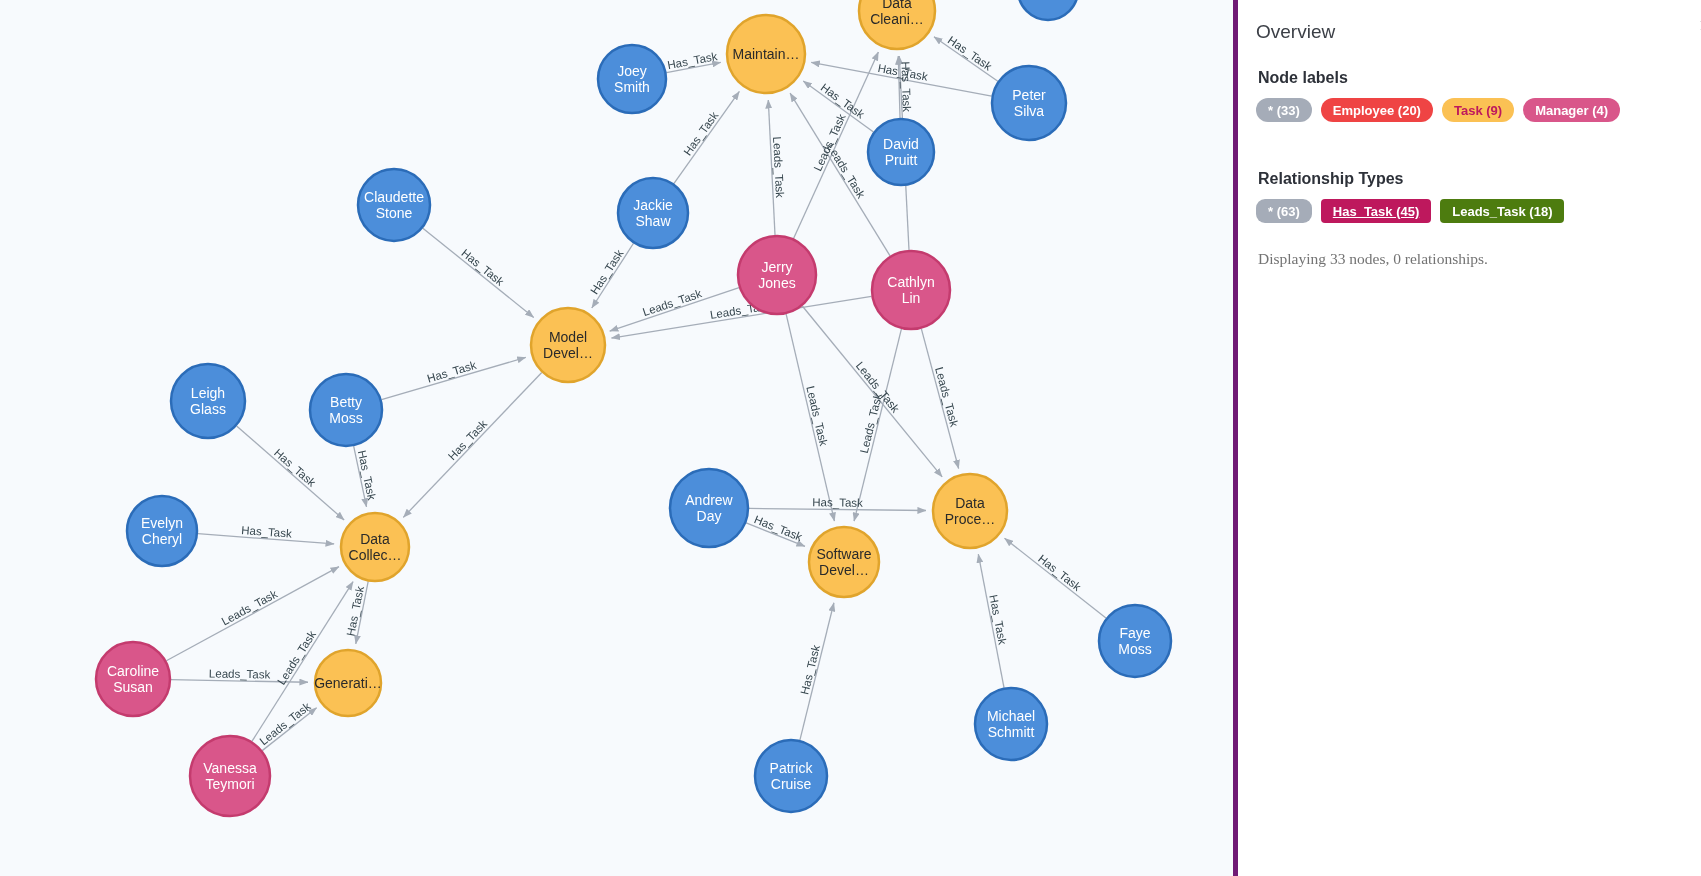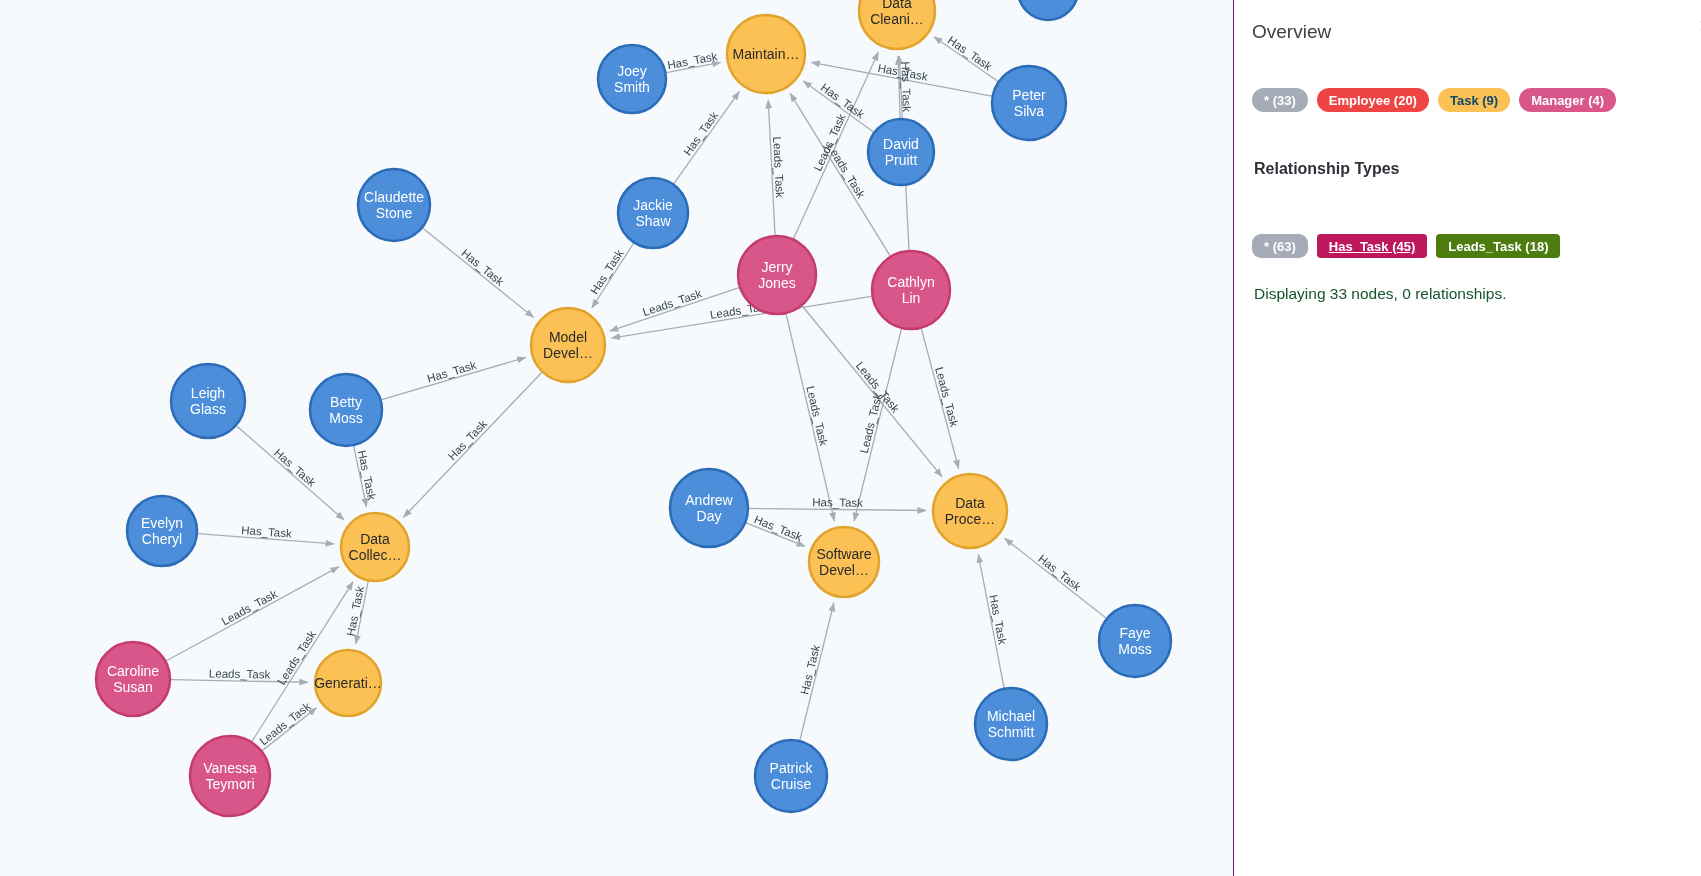--- a/index.html
+++ b/index.html
@@ -59,21 +59,21 @@
     border: none;
   }
   .zoom-btn svg { display: block; }
 
   
   #overview-panel {
     position: absolute;
     left: 1233px; top: 0;
     width: 468px; height: 876px;
     background: #ffffff;
-    border-left: 1px solid #701a75;
+    border-left: 5px solid #701a75;
     padding: 18px 26px 0 18px;
   }
   #panel-header {
     display: flex; align-items: flex-start; justify-content: space-between;
   }
   #panel-title {
     font-size: 19px;
     color: #3b3f46;
     font-weight: 400;
     padding-top: 3px;
@@ -96,28 +96,28 @@
   }
   .chip {
     display: inline-flex; align-items: center;
     height: 24px;
     padding: 0 12px;
     border-radius: 12px;
     font-size: 13px;
     font-weight: bold;
     cursor: pointer;
     white-space: nowrap;
-    margin-top: 45px;
   }
   .chip.rect { border-radius: 4px; }
   #displaying-text {
     margin-top: 27px;
     margin-left: 2px;
     font-size: 15.5px;
-    color: #14532d;
+    color: #737373;
+    font-family: Liberation Serif, serif;
   }
 </style>
 </head>
 <body>
 
 <div id="app">
 
   <div id="graph-canvas">
     <svg id="graph-svg" width="1233" height="876">
       <defs>
@@ -342,24 +342,25 @@
       </svg>
     </button>
   </div>
 
   <aside id="overview-panel">
     <div id="panel-header">
       <div id="panel-title">Overview</div>
       <div id="panel-close">›</div>
     </div>
 
+    <div class="section-title">Node labels</div>
     <div class="chip-row" id="node-label-chips">
         <div class="chip" style="background: rgb(165, 172, 184); color: rgb(255, 255, 255);">* (33)</div>
         <div class="chip" style="background: #ef4444; color: rgb(255, 255, 255);">Employee (20)</div>
-        <div class="chip" style="background: rgb(251, 193, 84); color: #0c4a6e;">Task (9)</div>
+        <div class="chip" style="background: rgb(251, 193, 84); color: #be185d;">Task (9)</div>
         <div class="chip" style="background: rgb(217, 86, 138); color: rgb(255, 255, 255); text-align: right;">Manager (4)</div>
       </div>
 
     <div class="section-title" id="relationship-section-title">Relationship Types</div>
     <div class="chip-row" id="relationship-chips">
         <div class="chip rect" style="background: rgb(165, 172, 184); color: rgb(255, 255, 255); border-radius: 9px;">* (63)</div>
         <div class="chip rect" style="background: #be185d; color: rgb(255, 255, 255); text-decoration: underline;">Has_Task (45)</div>
         <div class="chip rect" style="background: #4d7c0f; color: rgb(255, 255, 255);">Leads_Task (18)</div>
       </div>
 

